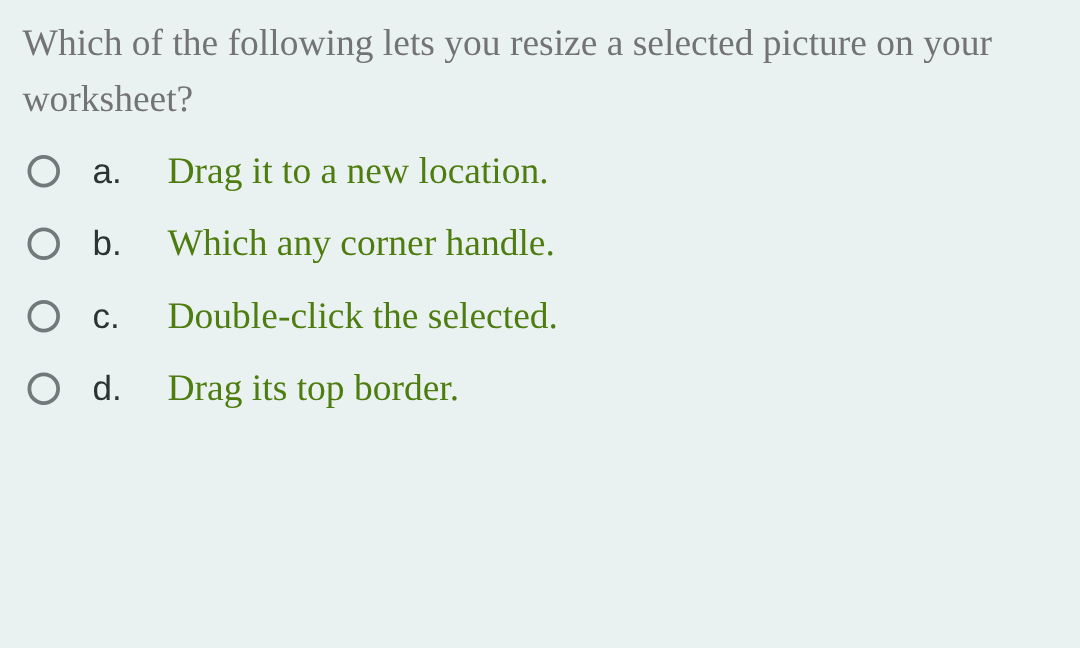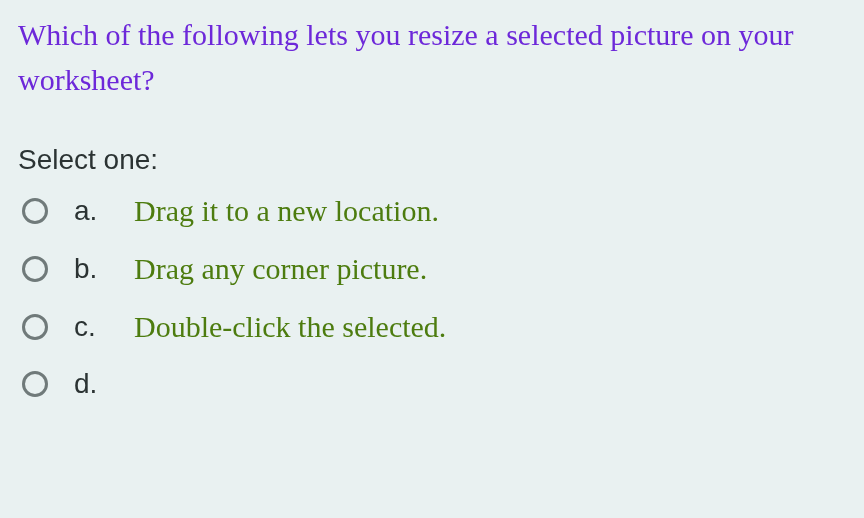--- a/index.html
+++ b/index.html
@@ -12,21 +12,21 @@
     color: #232a2a;
     overflow: hidden;
   }
   .container {
     padding: 12px 18px 0 18px;
   }
   .question {
     font-family: "Times New Roman", Times, serif;
     font-size: 30px;
     line-height: 1.5;
-    color: #6d28d9;
+    color: #737373;
   }
   .prompt {
     margin-top: 42px;
     font-family: Arial, Helvetica, sans-serif;
     font-size: 28px;
     color: #2b3333;
   }
   .options {
     margin-top: 18px;
   }
@@ -56,41 +56,41 @@
     font-size: 30px;
     color: #4d7c0f;
     margin-left: 8px;
   }
 </style>
 </head>
 <body>
 
 <div class="container">
   <div class="question">Which of the following lets you resize a selected picture on your worksheet?</div>
-  <div class="prompt">Select one:</div>
 
   <div class="options">
 
     <div class="option">
       <span class="radio"></span>
       <span class="option-letter">a.</span>
       <span class="option-text">Drag it to a new location.</span>
     </div>
 
     <div class="option">
       <span class="radio"></span>
       <span class="option-letter">b.</span>
-      <span class="option-text">Drag any corner picture.</span>
+      <span class="option-text">Which any corner handle.</span>
     </div>
 
     <div class="option">
       <span class="radio"></span>
       <span class="option-letter">c.</span>
       <span class="option-text">Double-click the selected.</span>
     </div>
 
     <div class="option">
       <span class="radio"></span>
       <span class="option-letter">d.</span>
+      <span class="option-text">Drag its top border.</span>
     </div>
 
   </div>
 </div>
 
 </body></html>

